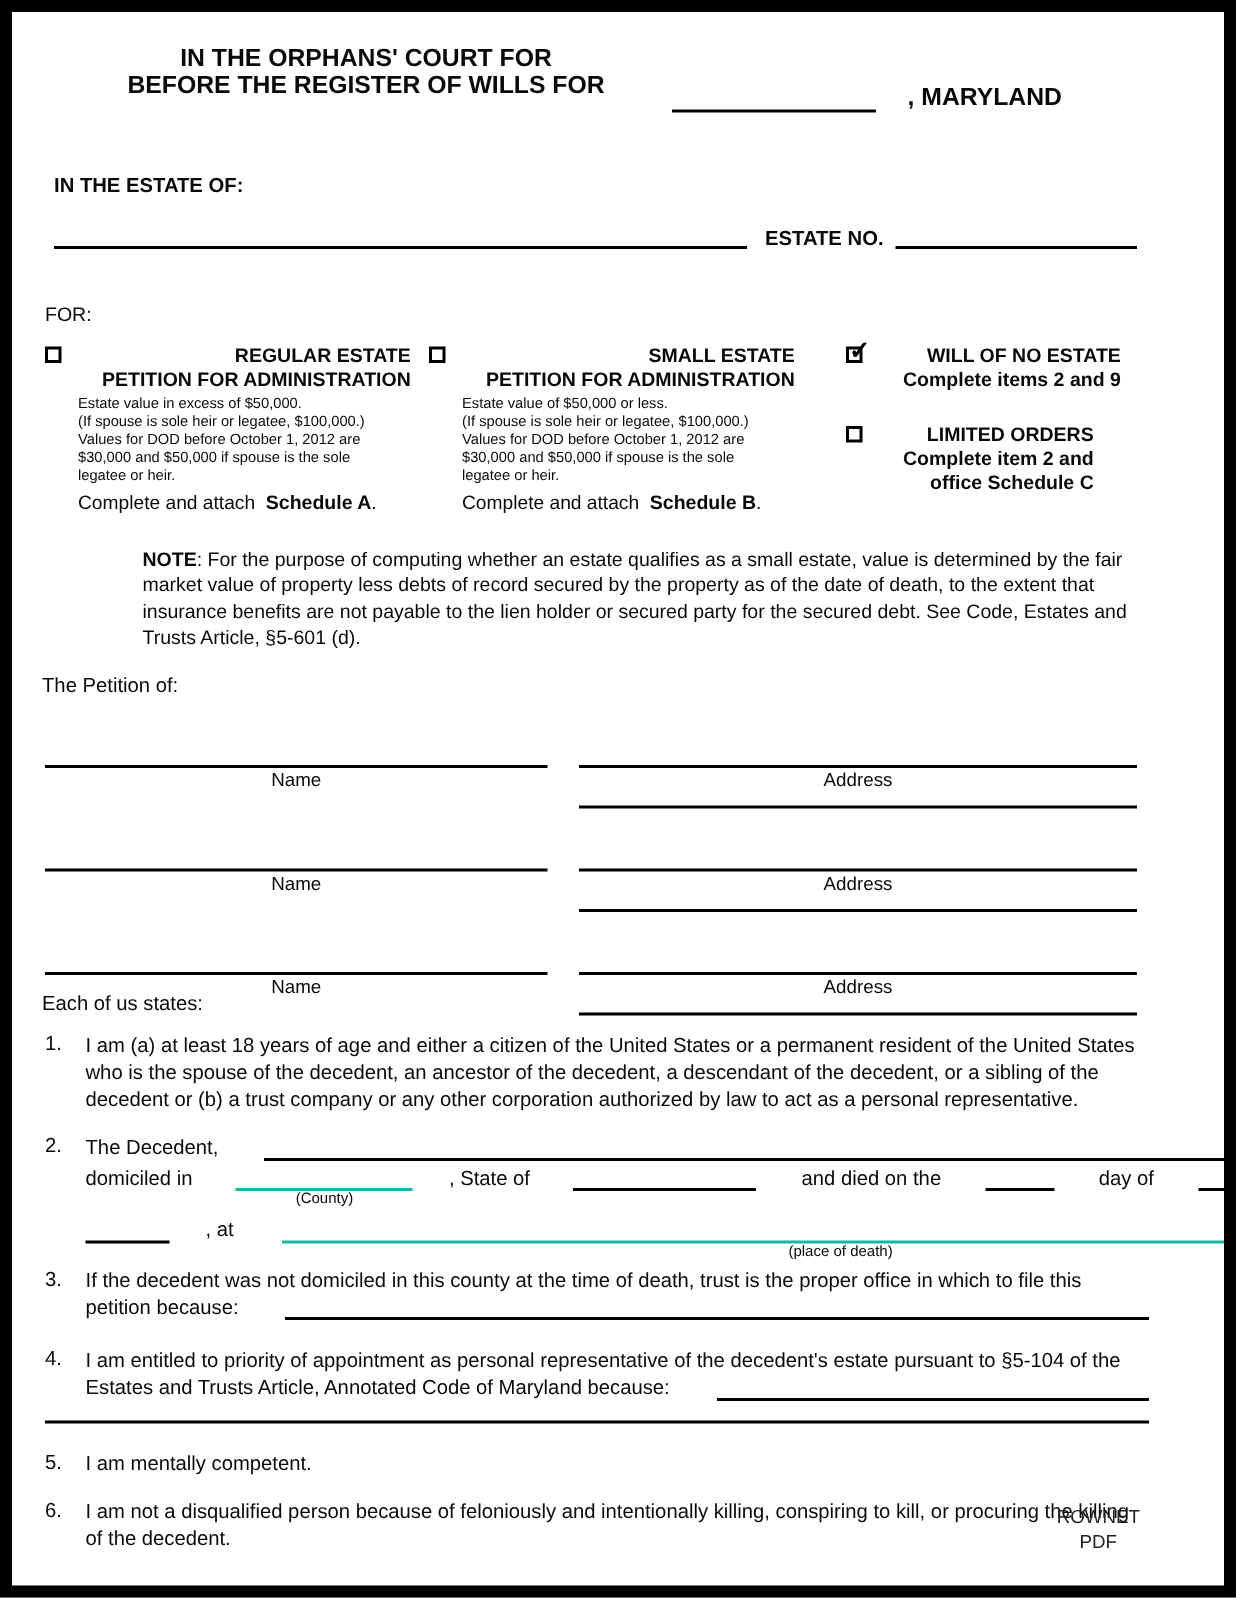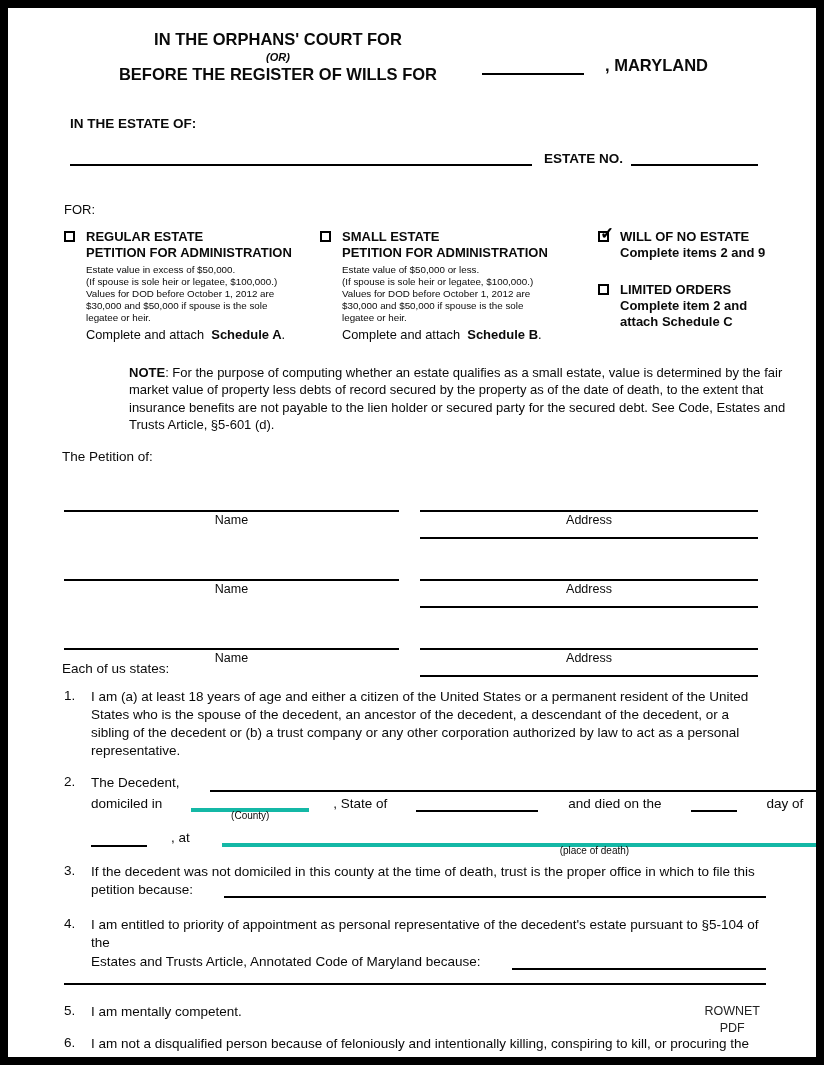--- a/index.html
+++ b/index.html
@@ -6,21 +6,20 @@
   * { box-sizing: border-box; margin: 0; padding: 0; }
   html,body { background:#444; }
   .frame {
     width: 824px; height: 1065px;
     background: #fff;
     border: 8px solid #000;
     position: relative;
     font-family: "Liberation Sans", sans-serif;
     color: #0a0a0a;
     overflow: hidden;
-    padding-left: 34px;
   }
   .content {
     position: relative;
     width: 100%; height: 100%;
     padding-left: 20px; padding-right: 50px;
     font-size: 13.5px;
   }
   
   .hdr { position: relative; height: 96px; }
   .hdr-left {
@@ -40,21 +39,21 @@
   .wline { border-bottom: 2.5px solid #000; height: 14px; }
   .estate-name-line { width: 462px; }
   .estate-no-label { font-weight: bold; font-size: 13.5px; margin: 0 8px 0 12px; white-space: nowrap; }
   .estate-no-line { flex: 1; }
   
   .for-label { margin: 36px 0 0 2px; font-size: 13px; }
   .for-cols { display: flex; margin: 12px 0 0 2px; }
   .col-a { width: 256px; }
   .col-b { width: 278px; }
   .col-c { flex: 1; }
-  .optrow { display: flex; gap: 11px; }
+  .optrow { display: flex; gap: 27px; text-align: right; }
   .cb {
     width: 11px; height: 11px; border: 2px solid #000;
     margin-top: 2px; flex: none; position: relative; background: #fff;
   }
   .cb .check {
     position: absolute; left: 0px; top: -8px;
     font-size: 17px; font-weight: bold; line-height: 1; color:#000;
   }
   .opt-title { font-weight: bold; font-size: 13px; line-height: 1.25; }
   .fineprint { margin: 2px 0 0 22px; font-size: 9.8px; line-height: 1.24; }
@@ -75,21 +74,21 @@
   .wline2 { border-bottom: 2.5px solid #000; margin-top: 10px; }
   .states-intro { margin-top: -16px; width: fit-content; }
   
   .item { display: flex; margin-left: 2px; margin-right: 0px; }
   .inum { width: 27px; flex: none; }
   .itext { flex: 1; line-height: 1.34; }
   .frow { display: flex; align-items: flex-end; line-height: 1.3; gap: 24px; }
   .frow .txt { white-space: nowrap; }
   .blank { border-bottom: 2px solid #000; height: 14px; }
   .grow { flex: 1; }
-  .blank-wrap { position: relative; border-bottom: 4px solid #14b8a6; height: 14px; }
+  .blank-wrap { position: relative; border-bottom: 2px solid #14b8a6; height: 14px; }
   .sublabel {
     position: absolute; top: 100%; left: 0; right: 0;
     text-align: center; font-size: 10px; white-space: nowrap; margin-top: 1px;
   }
   .mt14 { margin-top: 14px; } .mt16 { margin-top: 16px; } .mt12 { margin-top: 12px; }
   .mt18 { margin-top: 18px; }
   .lineB { margin-top: 3px; margin-bottom: 17px; }
   .item2-bottom { margin-bottom: 16px; }
   .fullline { border-bottom: 2.5px solid #000; margin: 13px 0 0 2px; height: 2px; }
   
@@ -103,21 +102,20 @@
 </style>
 </head>
 <body>
 
 <div class="frame">
   <div class="content">
 
     <div class="hdr">
       <div class="hdr-left">
         <div>IN THE ORPHANS' COURT FOR</div>
-        <div class="hdr-or">(OR)</div>
         <div>BEFORE THE REGISTER OF WILLS FOR</div>
       </div>
       <div class="hdr-right">
         <div class="hdr-line"></div>
         <div class="hdr-md">, MARYLAND</div>
       </div>
     </div>
 
     <div class="estate-label">IN THE ESTATE OF:</div>
     <div class="estate-row">
@@ -180,21 +178,21 @@
             <div>WILL OF NO ESTATE</div>
             <div>Complete items 2 and 9</div>
           </span>
         </div>
         <div class="opt-gap"></div>
         <div class="optrow">
           <span class="cb"></span>
           <span class="opt-title">
             <div>LIMITED ORDERS</div>
             <div>Complete item 2  and</div>
-            <div>attach Schedule C</div>
+            <div>office Schedule C</div>
           </span>
         </div>
       </div>
     </div>
 
     <div class="note">
       <b>NOTE</b><span>: For the purpose of computing whether an estate qualifies as a small estate, value is determined by the fair market value of property less debts of record secured by the property as of the date of death, to the extent that insurance benefits are not payable to the lien holder or secured party for the secured debt. See Code, Estates and Trusts Article, §5-601 (d).</span>
     </div>
 
     <div class="petition-label">The Petition of:</div>

